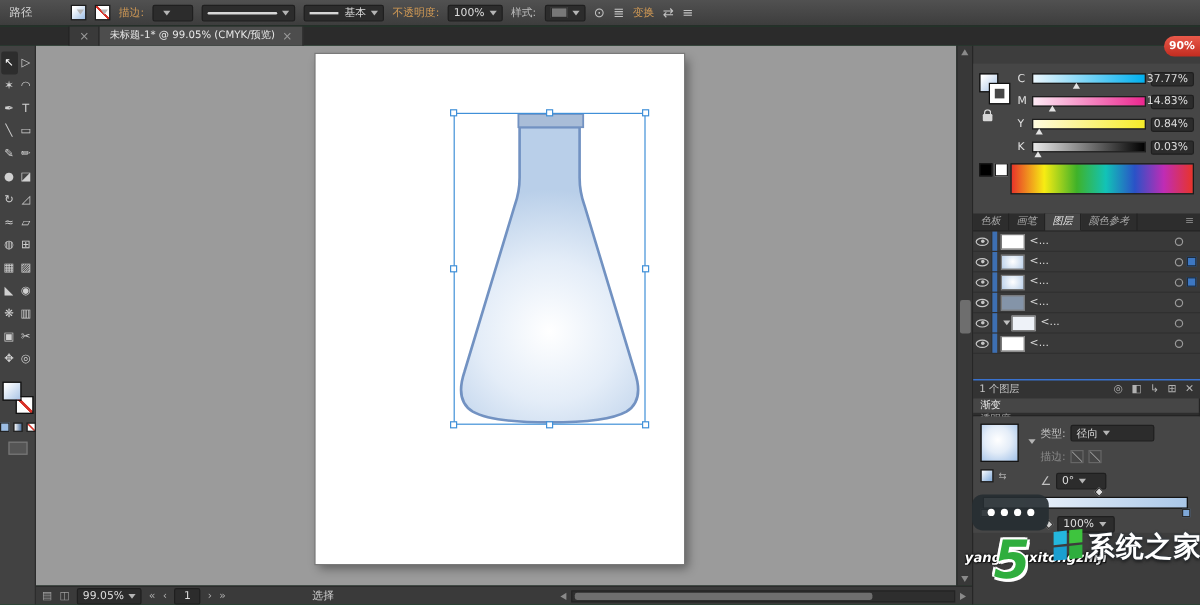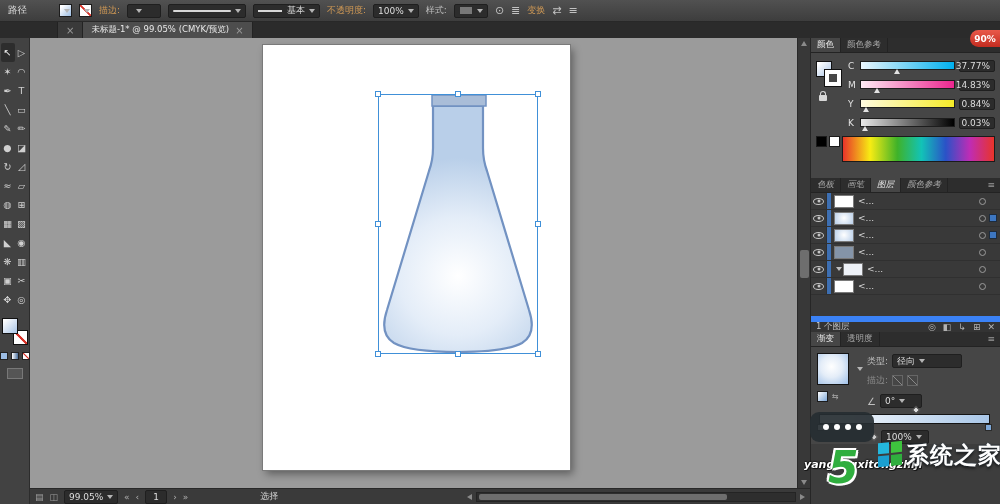--- a/index.html
+++ b/index.html
@@ -108,25 +108,25 @@
   .lcaret{width:9px;display:flex;justify-content:center;}
   .lcaret::before{content:"";border-left:3px solid transparent;border-right:3px solid transparent;border-top:4px solid #c0c0c0;}
   .lthumb{width:20px;height:13px;border:1px solid #7a7a7a;background:#fff;margin-right:4px;flex:none;}
   .lrow.r2 .lthumb,.lrow.r3 .lthumb{background:radial-gradient(circle at 50% 45%,#fff,#b9cfe9);}
   .lrow.r4 .lthumb{background:#8494a8;}
   .lrow.r5 .lthumb{background:#eef2f8;}
   .lname{flex:1;font-size:9px;color:#dcdcdc;}
   .ltarget{width:7px;height:7px;border:1px solid #9a9a9a;border-radius:50%;margin-right:3px;flex:none;}
   .lsel{width:8px;height:8px;background:#3d77c2;border:1px solid #1d2c3e;flex:none;}
   .lsel.off{visibility:hidden;}
-  .lfoot{position:absolute;left:0;right:0;top:278px;height:16px;background:#333;border-top:6px solid #3b82f6;
+  .lfoot{position:absolute;left:0;right:0;top:278px;height:16px;background:#333;border-top:1px solid #3b82f6;
          display:flex;align-items:center;padding:0 5px;gap:7px;font-size:8.5px;}
   .lfoot .count{flex:1;color:#c5c5c5;}
   .lfoot .fic{color:#b2b2b2;font-size:9px;}
-  .ph-grad{top:294px;}
+  .ph-grad{top:294px;flex-direction:column;}
   .grad-body{position:absolute;left:0;right:0;top:309px;height:97px;background:#464646;}
   .gthumb{position:absolute;left:6px;top:6px;width:32px;height:32px;border:1px solid #141414;
           background:radial-gradient(circle at 45% 42%,#fff 0%,#e4edf8 45%,#9fc0e8 100%);}
   .gthumb-caret{position:absolute;left:42px;top:16px;}
   .gmini{position:absolute;left:6px;top:44px;display:flex;gap:4px;align-items:center;}
   .gchip{width:11px;height:11px;border:1px solid #1c1c1c;background:linear-gradient(135deg,#fff,#7ea8d8);}
   .grev{color:#aaa;font-size:8px;}
   .grow{position:absolute;left:56px;display:flex;align-items:center;gap:4px;}
   .g-type{top:7px;}
   .g-stroke{top:27px;}
@@ -289,25 +289,20 @@
   </div>
 
   <div class="vscroll">
     <span class="varrow up"></span>
     <span class="vthumb"></span>
     <span class="varrow down"></span>
   </div>
 
   <div class="dock">
 
-    <div class="phead ph-color">
-      <span class="ptab active">颜色</span>
-      <span class="ptab">颜色参考</span>
-      <span class="pmenu">≡</span>
-    </div>
 
     <div class="color-body">
       <div class="color-top">
         <div class="proxy">
           <span class="pr-fill"></span>
           <span class="pr-stroke"></span>
           <span class="pr-lock"></span>
         </div>
         <div class="sliders">
           <div class="srow">

